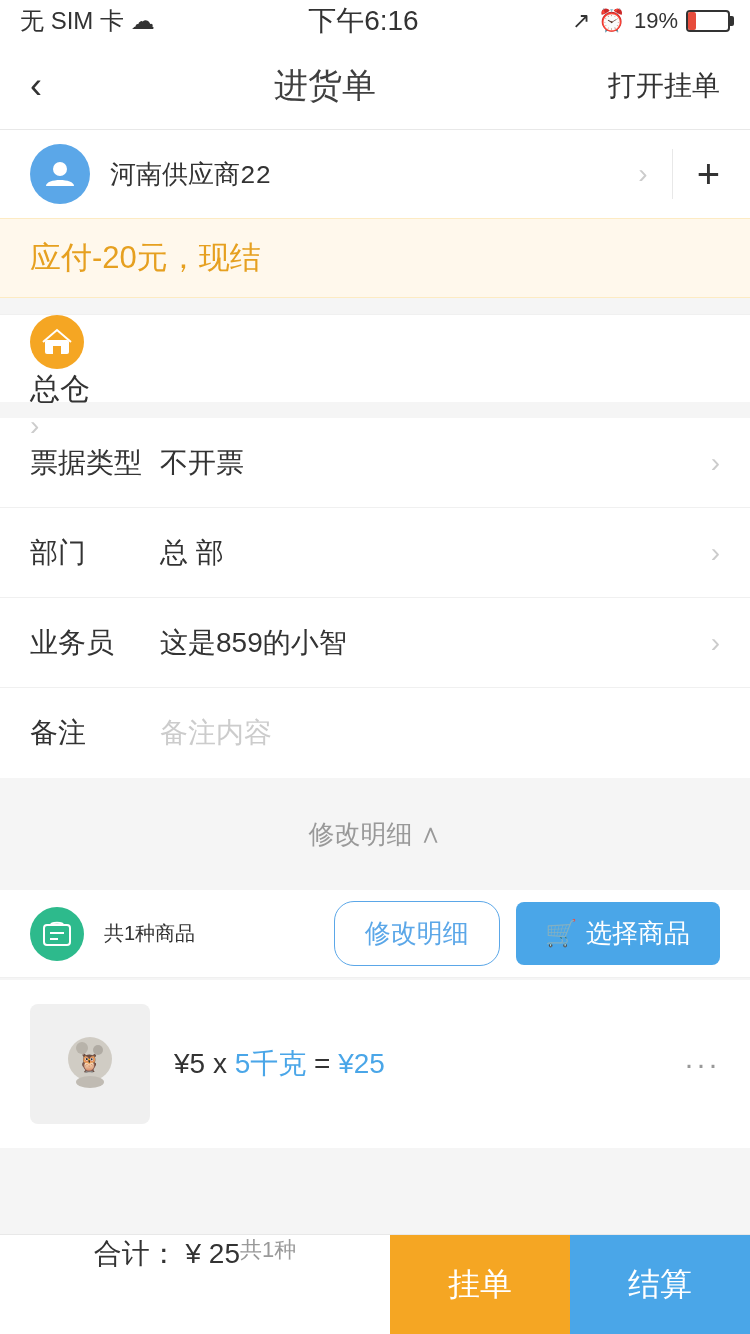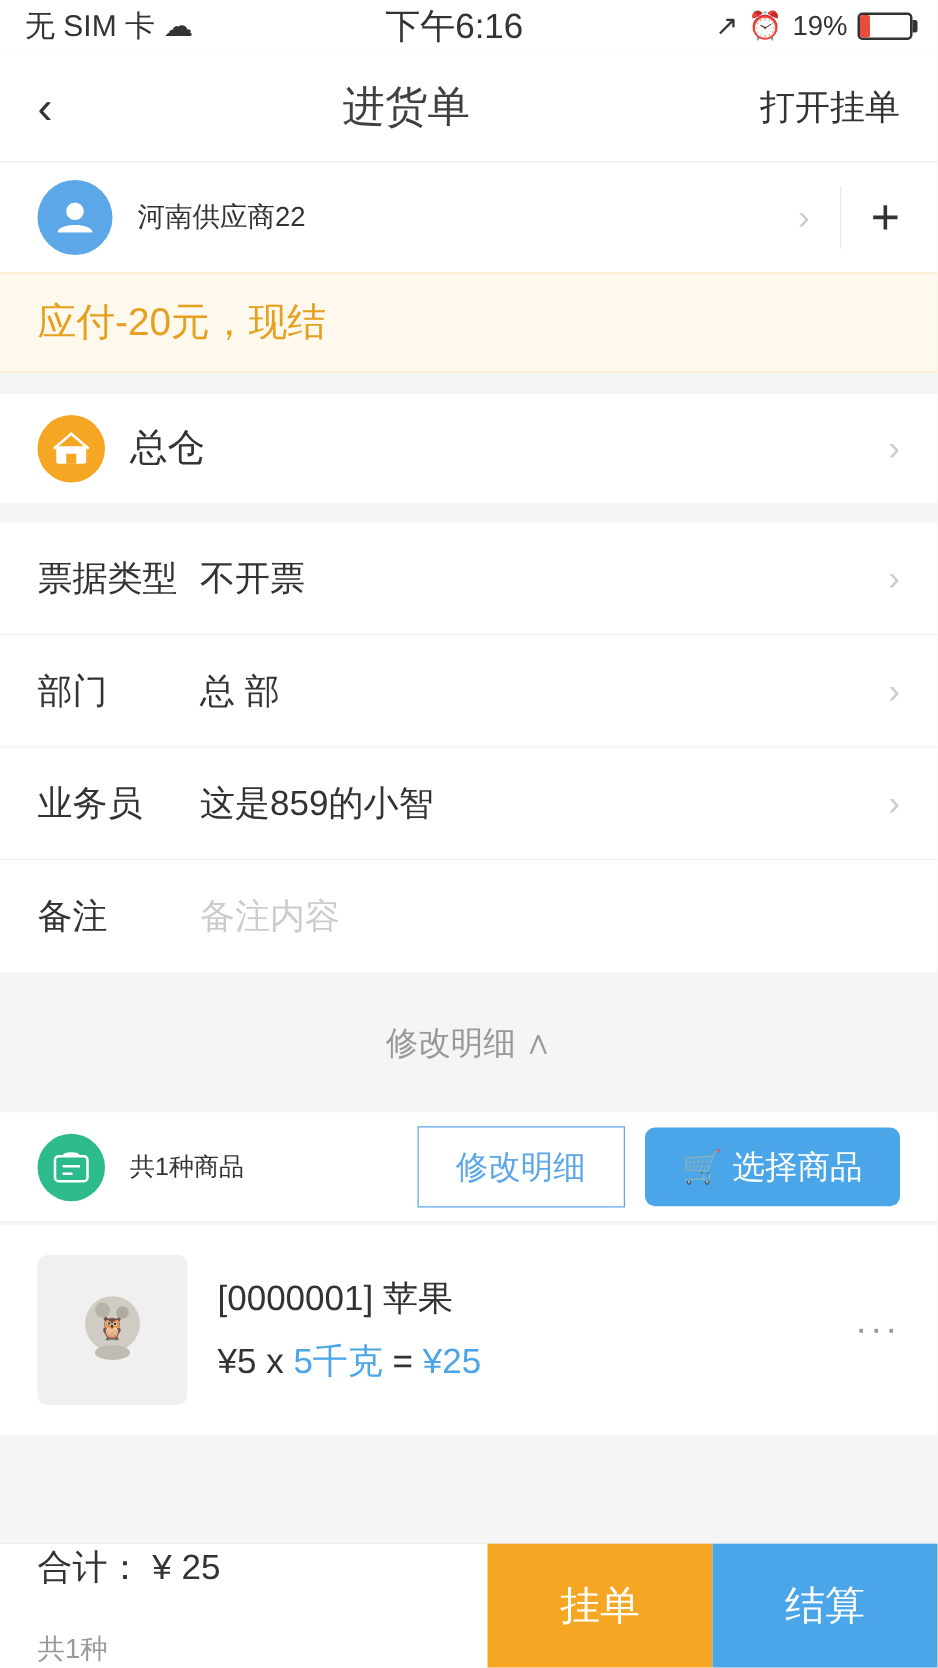--- a/index.html
+++ b/index.html
@@ -79,22 +79,23 @@
     .supplier-avatar {
       width: 60px; height: 60px; border-radius: 50%;
       background: #5ba7e8;
       display: flex; align-items: center; justify-content: center;
       margin-right: 20px;
       flex-shrink: 0;
     }
     .supplier-avatar svg { width: 36px; height: 36px; }
     .supplier-name {
       flex: 1;
-      font-size: 22px;
-      color: #333;
+      font-size: 26px;
+      color: #333;
+      font-family: Liberation Mono, monospace;
     }
     .chevron-right {
       color: #ccc;
       font-size: 28px;
       margin-right: 0;
     }
     .supplier-divider {
       width: 1px;
       height: 50px;
       background: #e8e8e8;
@@ -112,25 +113,26 @@
       padding: 18px 30px;
       font-size: 31px;
       color: #e6a020;
       border-top: 1px solid #fdebc3;
       border-bottom: 1px solid #fdebc3;
     }
 
     
     .warehouse-row {
       display: flex;
-      align-items: center;
+      align-items: flex-start;
       padding: 0 30px;
       height: 88px;
       background: #fff;
       border-top: 1px solid #f0f0f0;
+      flex-direction: column;
     }
     .warehouse-icon {
       width: 54px; height: 54px; border-radius: 50%;
       background: #f5a623;
       display: flex; align-items: center; justify-content: center;
       margin-right: 20px;
       flex-shrink: 0;
     }
     .warehouse-name {
       flex: 1;
@@ -202,21 +204,21 @@
     }
     .products-count {
       flex: 1;
       font-size: 20px;
       color: #333;
     }
     .btn-outline {
       border: 1px solid #5ba7e8;
       color: #5ba7e8;
       background: #fff;
-      border-radius: 0;
+      border-radius: 20px;
       padding: 14px 30px;
       font-size: 26px;
       margin-right: 16px;
     }
     .btn-blue {
       background: #4aa6e8;
       color: #fff;
       border: none;
       border-radius: 8px;
       padding: 14px 30px;
@@ -274,22 +276,22 @@
       width: 750px;
       height: 100px;
       display: flex;
       align-items: stretch;
       background: #fff;
       border-top: 1px solid #e8e8e8;
     }
     .bottom-total {
       flex: 1;
       display: flex;
-      flex-direction: column;
-      justify-content: space-between;
+      flex-direction: row;
+      justify-content: center;
       padding: 0 30px;
     }
     .total-main {
       font-size: 28px;
       color: #333;
     }
     .total-sub {
       font-size: 22px;
       color: #999;
     }
@@ -417,21 +419,20 @@
   <div class="product-thumb">
     <svg width="80" height="80" viewBox="0 0 80 80" fill="none">
       <circle cx="40" cy="35" r="22" fill="#d0ccc4"></circle>
       <ellipse cx="40" cy="58" rx="14" ry="6" fill="#c0bbb3"></ellipse>
       <circle cx="32" cy="24" r="6" fill="#b8b3aa"></circle>
       <circle cx="48" cy="26" r="5" fill="#b0aba3"></circle>
       <text x="40" y="45" text-anchor="middle" font-size="18" fill="#888">🦉</text>
     </svg>
   </div>
   <div class="product-info">
-    <div class="product-name">[0000001] 苹果</div>
     <div class="product-price">
       <span>¥5 x </span>
       <span class="price-highlight">5千克</span>
       <span> = </span>
       <span class="price-highlight">¥25</span>
     </div>
   </div>
   <span class="product-more">···</span>
 </div>
 

